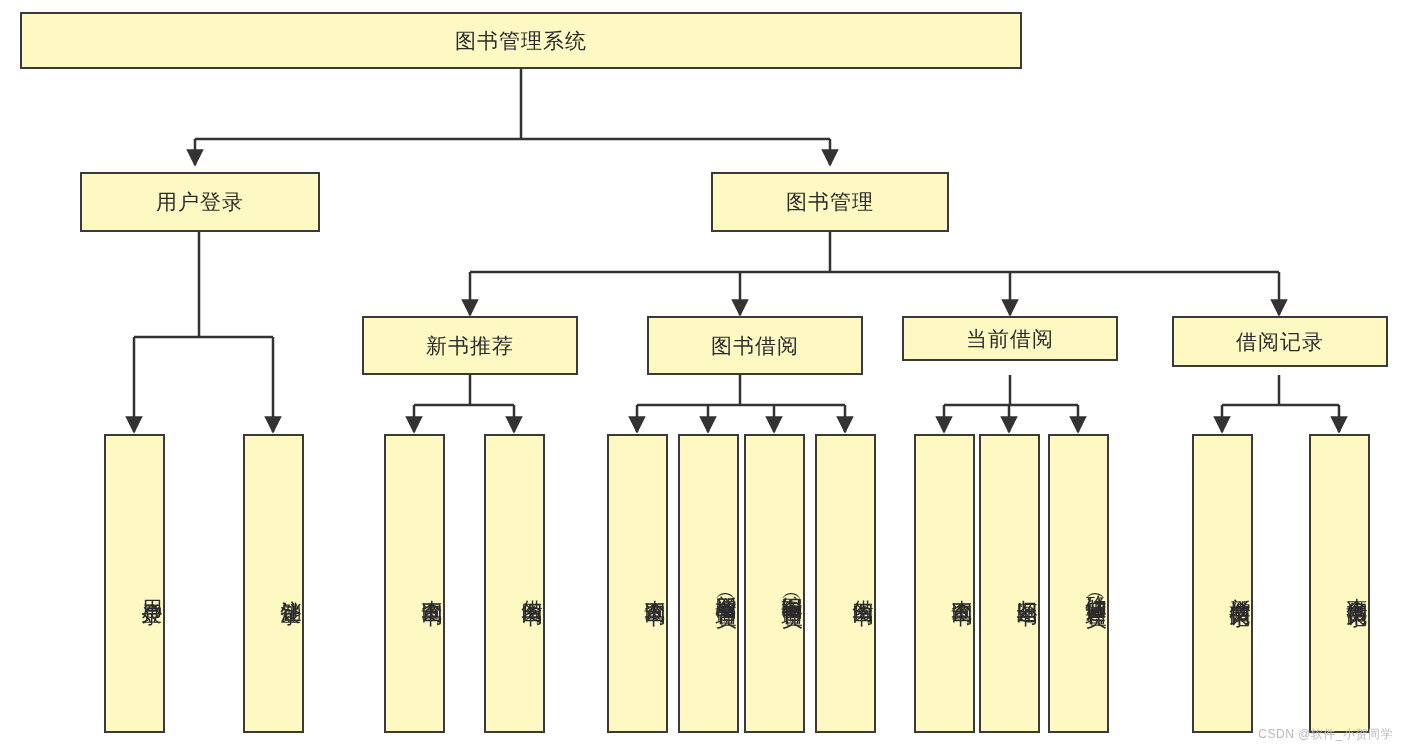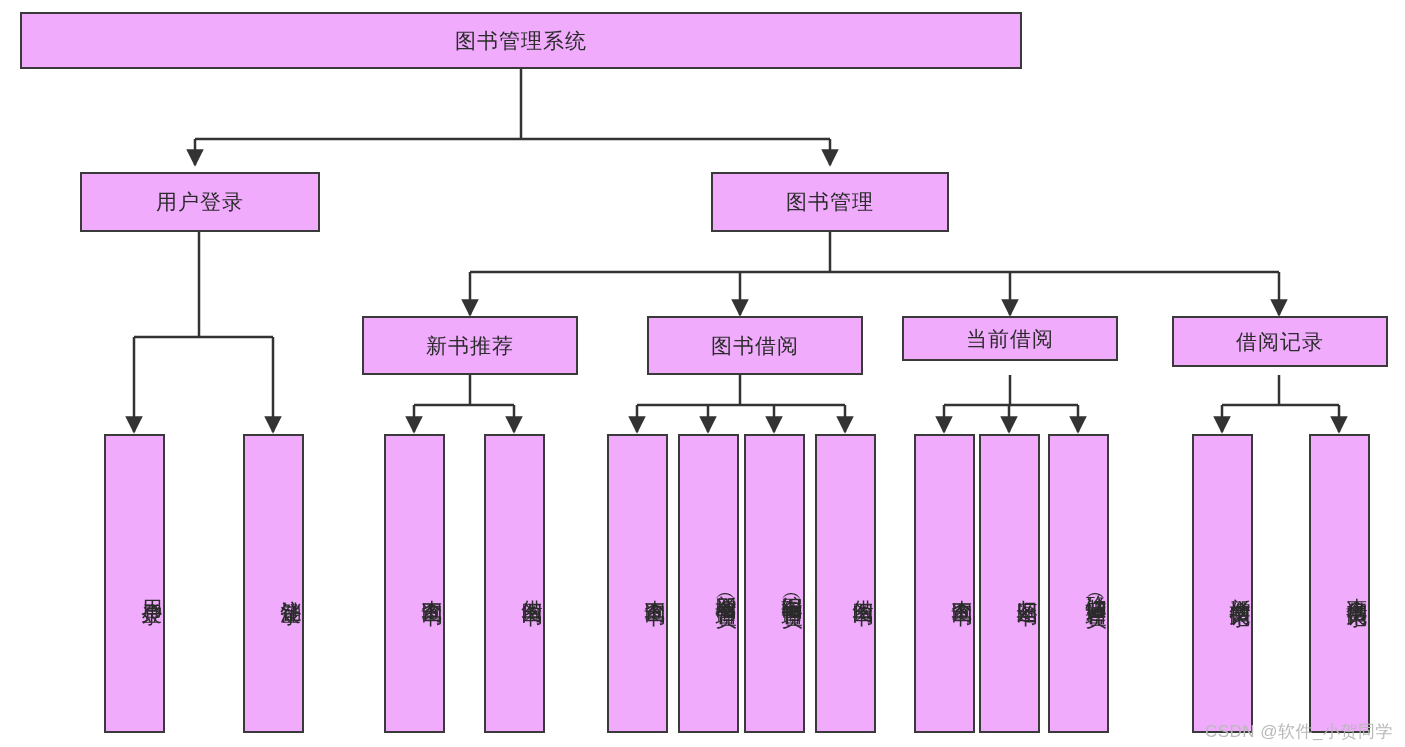--- a/index.html
+++ b/index.html
@@ -23,21 +23,21 @@
   svg.connectors {
     position: absolute;
     left: 0; top: 0;
     width: 1405px;
     height: 747px;
     pointer-events: none;
   }
   .node {
     position: absolute;
     box-sizing: border-box;
-    background: #f0abfc;
+    background: #fef9c3;
     border: 2px solid #3a3a3a;
     display: flex;
     align-items: center;
     justify-content: center;
     color: #2b2b2b;
   }
   .node.horizontal {
     font-size: 21px;
     letter-spacing: 1px;
   }
@@ -52,21 +52,21 @@
   }
   .node.vertical > span {
     writing-mode: vertical-rl;
     text-orientation: upright;
     line-height: 1.05;
   }
   .watermark {
     position: absolute;
     right: 12px;
     bottom: 4px;
-    font-size: 17px;
+    font-size: 12px;
     color: #b9b9b9;
     letter-spacing: 0.5px;
     white-space: nowrap;
   }
 </style>
 </head>
 <body>
 
 <div id="diagram-root">
 

